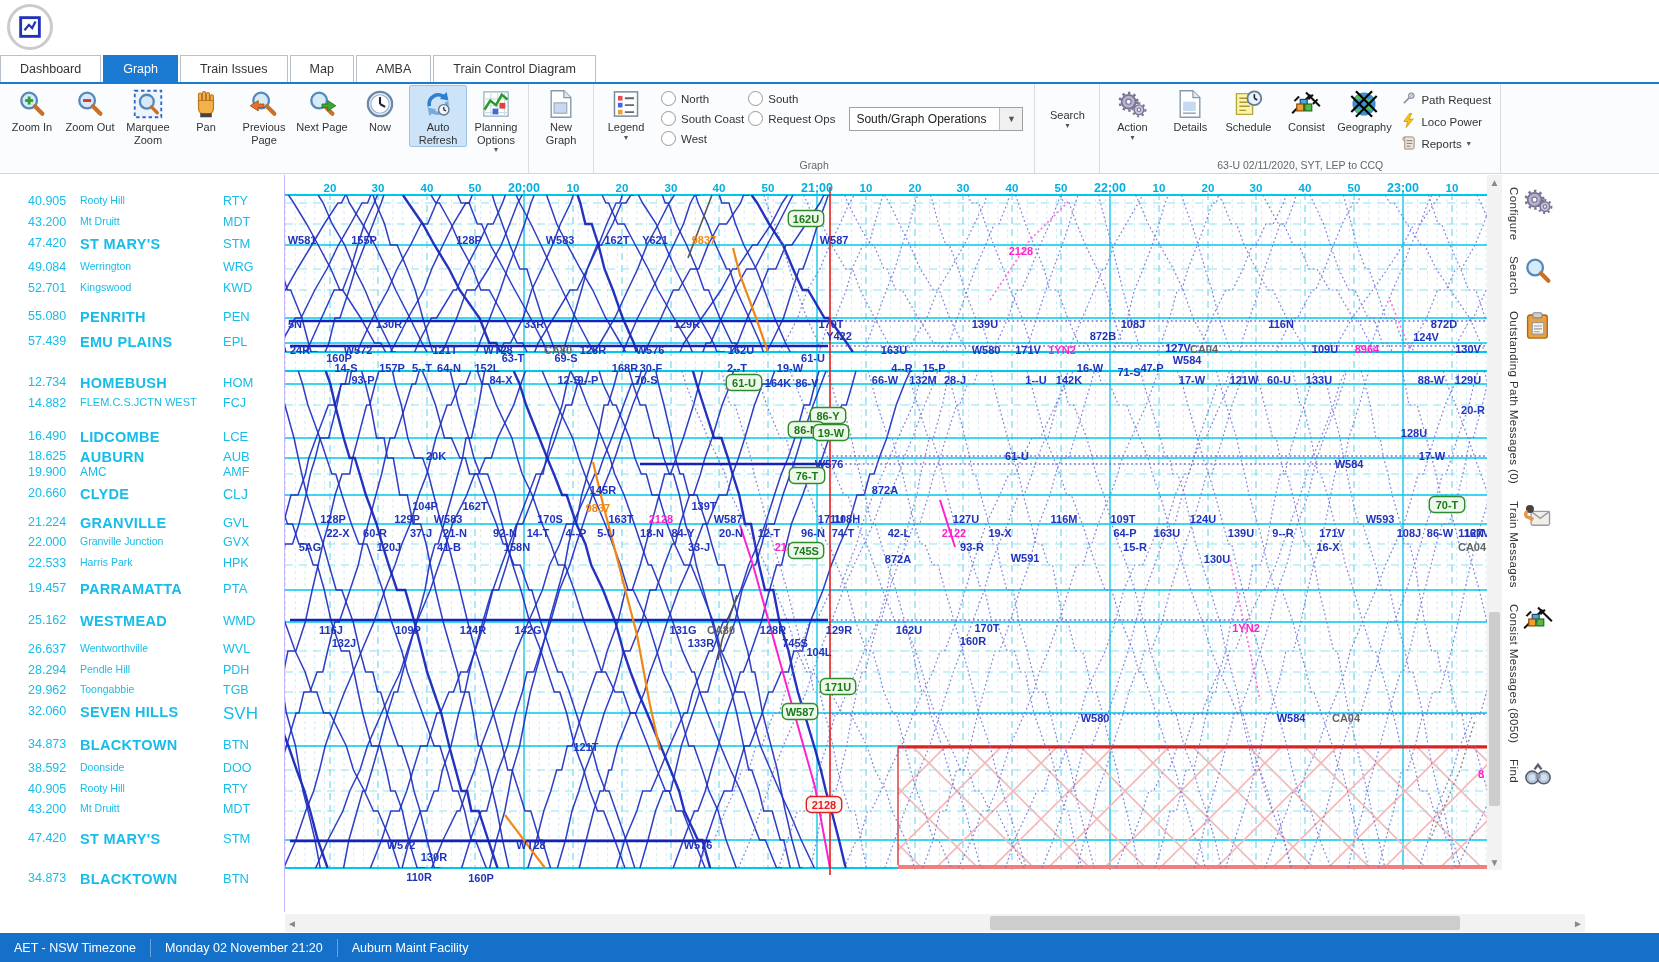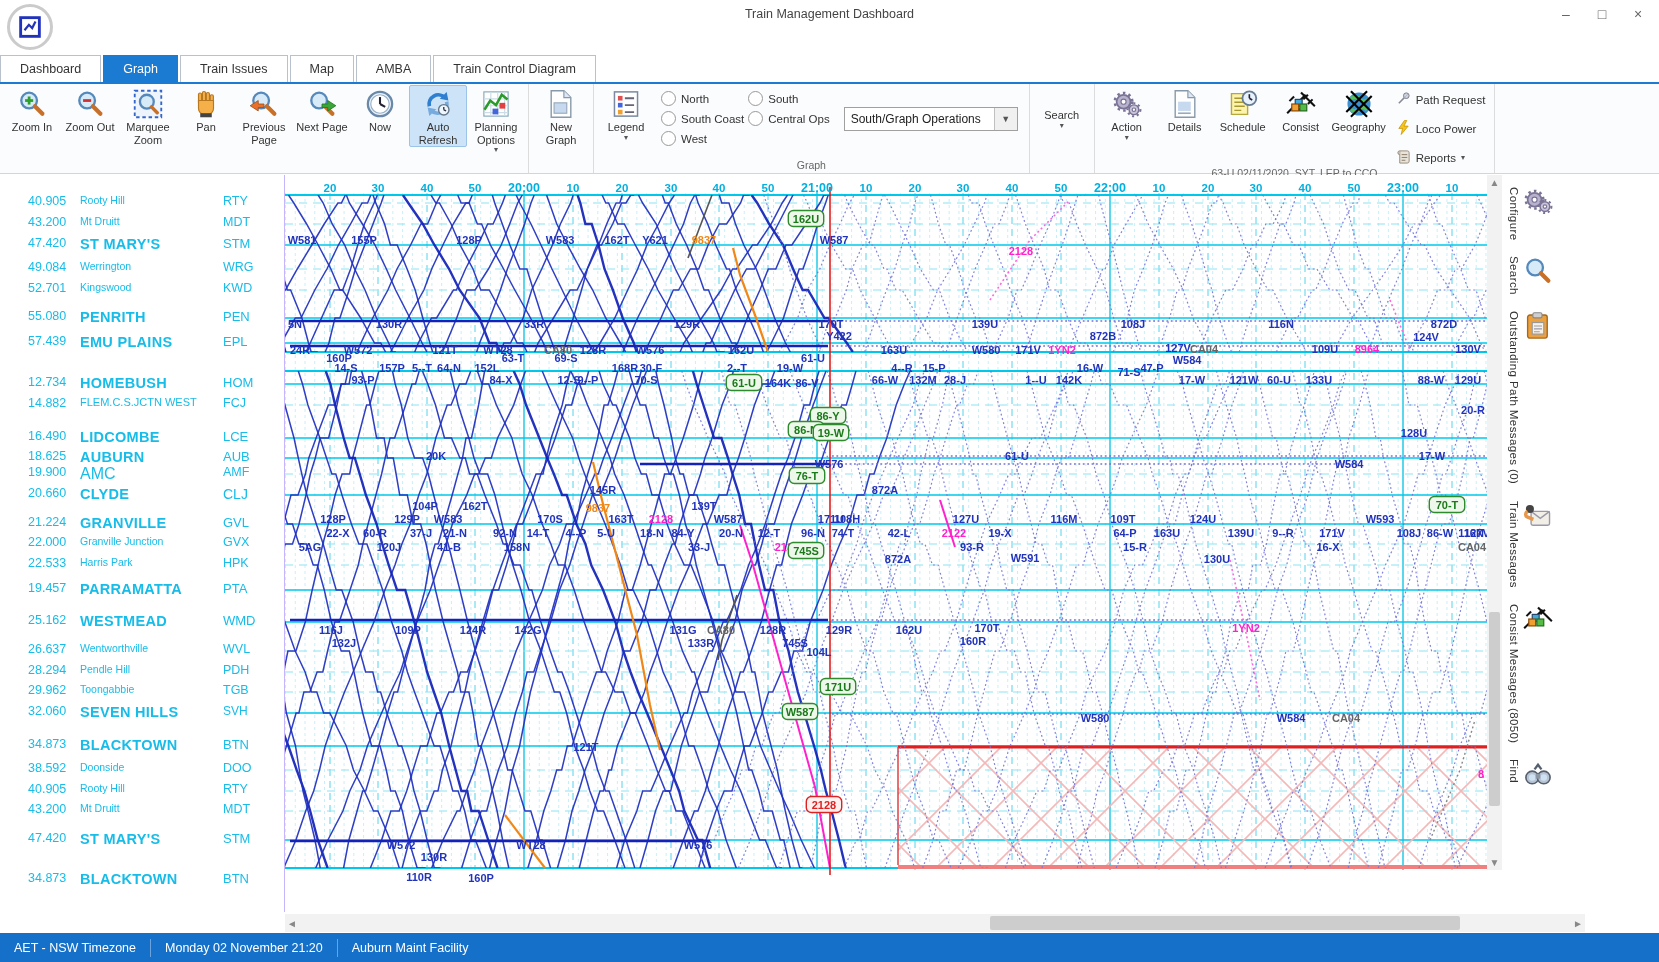--- a/index.html
+++ b/index.html
@@ -32,21 +32,21 @@
   .dd{font-size:8px;color:#555;line-height:7px;}
   .radiocols{display:flex;gap:4px;padding:6px 4px 0 6px;}
   .radiocol{display:flex;flex-direction:column;gap:5px;}
   .radio{display:flex;align-items:center;gap:5px;font-size:11.5px;color:#333;white-space:nowrap;}
   .radio .rc{width:13px;height:13px;border-radius:50%;border:1px solid #999;background:#fff;}
   .combo{margin:22px 8px 0 10px;width:172px;height:22px;border:1px solid #a0a0a0;background:#fff;
          display:flex;align-items:center;font-size:12px;}
   .combo .cval{flex:1;padding-left:6px;color:#222;}
   .combo .carr{width:22px;height:100%;border-left:1px solid #c0c0c0;background:#f0f0f0;
                display:flex;align-items:center;justify-content:center;font-size:9px;color:#555;}
-  .rstack{display:flex;flex-direction:column;justify-content:flex-start;padding:6px 6px 0 8px;gap:12px;}
+  .rstack{display:flex;flex-direction:column;justify-content:flex-start;padding:6px 6px 0 8px;gap:5px;}
   .sbtn{display:flex;align-items:center;gap:5px;font-size:11.5px;color:#333;white-space:nowrap;}
   .sbtn svg{width:15px;height:15px;}
   
   #stations{position:absolute;left:0;top:175px;width:284px;height:737px;background:#fff;
             border-right:1px solid #c4b5fd;overflow:hidden;}
   .strow{position:absolute;left:0;width:284px;height:18px;display:flex;align-items:baseline;color:#18bce8;}
   .skm{position:absolute;left:28px;font-size:12.5px;}
   .sname-major{position:absolute;left:80px;font-size:14.5px;font-weight:bold;letter-spacing:.3px;}
   .sname-minor{position:absolute;left:80px;font-size:10.5px;}
   .scode{position:absolute;left:223px;font-size:12.5px;}
@@ -71,28 +71,20 @@
   #statusbar{position:absolute;left:0;top:933px;width:1659px;height:29px;background:#1470c8;
              display:flex;align-items:center;color:#fff;font-size:12.5px;}
   .stseg{padding:0 14px;white-space:nowrap;}
   .stdiv{width:1px;height:18px;background:#6aa3dd;}
 </style>
 </head>
 <body>
 
 <div id="app">
 
-  <div id="titlebar">
-    <div id="title">Train Management Dashboard</div>
-    <div id="winctl">
-        <div class="wbtn">–</div>
-        <div class="wbtn">□</div>
-        <div class="wbtn">×</div>
-      </div>
-  </div>
   <div id="appicon">
     <svg viewBox="0 0 20 20" width="22" height="22">
       <rect x="1.5" y="1.5" width="17" height="17" fill="#fff" stroke="#2233bb" stroke-width="2.6"></rect>
       <path d="M5 13l4-5 3 3 3-6" fill="none" stroke="#2233bb" stroke-width="2"></path>
     </svg>
   </div>
 
   <div id="tabbar">
       <div class="tab">Dashboard</div>
       <div class="tab active">Graph</div>
@@ -257,21 +249,21 @@
                 <span>West</span>
               </label>
             </div>
             <div class="radiocol">
               <label class="radio">
                 <span class="rc"></span>
                 <span>South</span>
               </label>
               <label class="radio">
                 <span class="rc"></span>
-                <span>Central Ops</span>
+                <span>Request Ops</span>
               </label>
             </div>
           </div>
           <div class="combo">
             <span class="cval">South/Graph Operations</span>
             <span class="carr">▼</span>
           </div>
         </div>
         <div class="rgroup-label">Graph</div>
       </div>
@@ -438,21 +430,21 @@
         <span class="sname-major">LIDCOMBE</span>
         <span class="scode" style="font-weight: normal; font-size: 13px;">LCE</span>
       </div>
       <div class="strow" style="top: 274px;">
         <span class="skm">18.625</span>
         <span class="sname-major">AUBURN</span>
         <span class="scode" style="font-weight: normal; font-size: 13px;">AUB</span>
       </div>
       <div class="strow" style="top: 290px;">
         <span class="skm">19.900</span>
-        <span class="sname-minor" style="font-size: 16px;">AMC</span>
+        <span class="sname-minor" style="font-size: 12px;">AMC</span>
         <span class="scode">AMF</span>
       </div>
       <div class="strow" style="top: 311px;">
         <span class="skm">20.660</span>
         <span class="sname-major">CLYDE</span>
         <span class="scode" style="font-weight: normal; font-size: 14px;">CLJ</span>
       </div>
       <div class="strow" style="top: 340px;">
         <span class="skm">21.224</span>
         <span class="sname-major">GRANVILLE</span>
@@ -489,21 +481,21 @@
         <span class="scode">PDH</span>
       </div>
       <div class="strow" style="top: 508px;">
         <span class="skm">29.962</span>
         <span class="sname-minor">Toongabbie</span>
         <span class="scode">TGB</span>
       </div>
       <div class="strow" style="top: 529px;">
         <span class="skm">32.060</span>
         <span class="sname-major">SEVEN HILLS</span>
-        <span class="scode" style="font-weight: normal; font-size: 12px;">SVH</span>
+        <span class="scode" style="font-weight: normal; font-size: 17px;">SVH</span>
       </div>
       <div class="strow" style="top: 562px;">
         <span class="skm">34.873</span>
         <span class="sname-major">BLACKTOWN</span>
         <span class="scode" style="font-weight: normal; font-size: 13px;">BTN</span>
       </div>
       <div class="strow" style="top: 586px;">
         <span class="skm">38.592</span>
         <span class="sname-minor">Doonside</span>
         <span class="scode">DOO</span>

